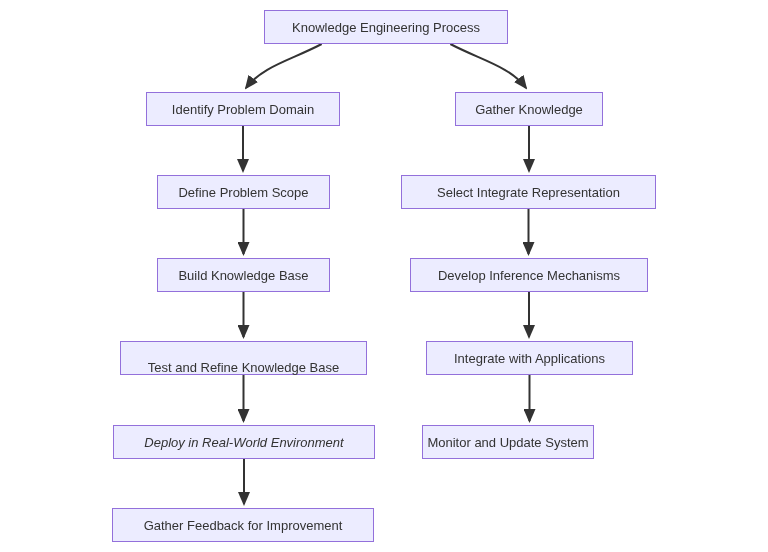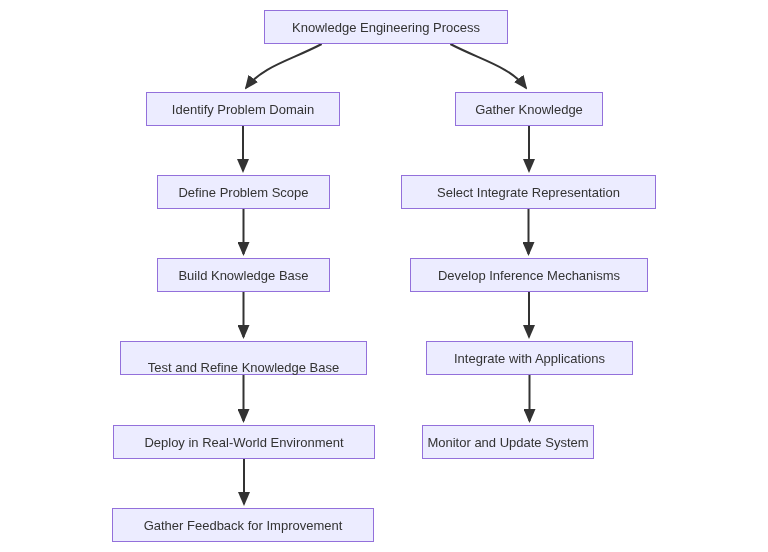--- a/index.html
+++ b/index.html
@@ -77,21 +77,21 @@
     </div>
     <div class="node" style="left: 146px; top: 92px; width: 194px; height: 34px;">
       <span>Identify Problem Domain</span>
     </div>
     <div class="node" style="left: 157px; top: 258px; width: 173px; height: 34px; justify-content: center;">
       <span>Build Knowledge Base</span>
     </div>
     <div class="node" style="left: 120px; top: 341px; width: 247px; height: 34px; align-items: flex-end;">
       <span>Test and Refine Knowledge Base</span>
     </div>
-    <div class="node" style="left: 113px; top: 425px; width: 262px; height: 34px;">
+    <div class="node" style="left: 113px; top: 425px; width: 262px; height: 34px; font-style: italic;">
       <span>Deploy in Real-World Environment</span>
     </div>
     <div class="node" style="left: 112px; top: 508px; width: 262px; height: 34px;">
       <span>Gather Feedback for Improvement</span>
     </div>
     <div class="node" style="left: 455px; top: 92px; width: 148px; height: 34px;">
       <span>Gather Knowledge</span>
     </div>
     <div class="node" style="left: 401px; top: 175px; width: 255px; height: 34px;">
       <span>Select Integrate Representation</span>

